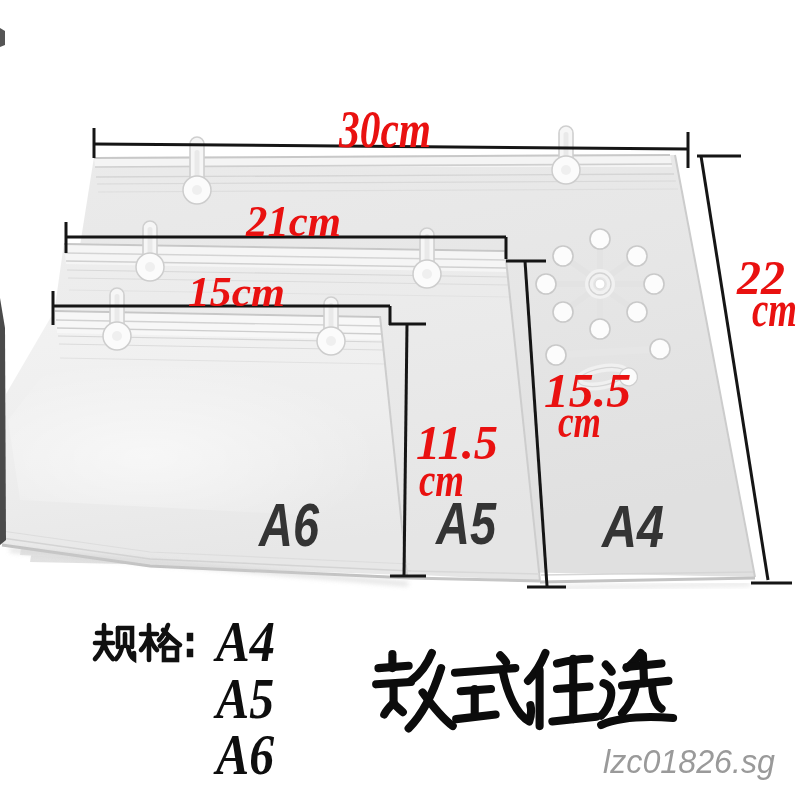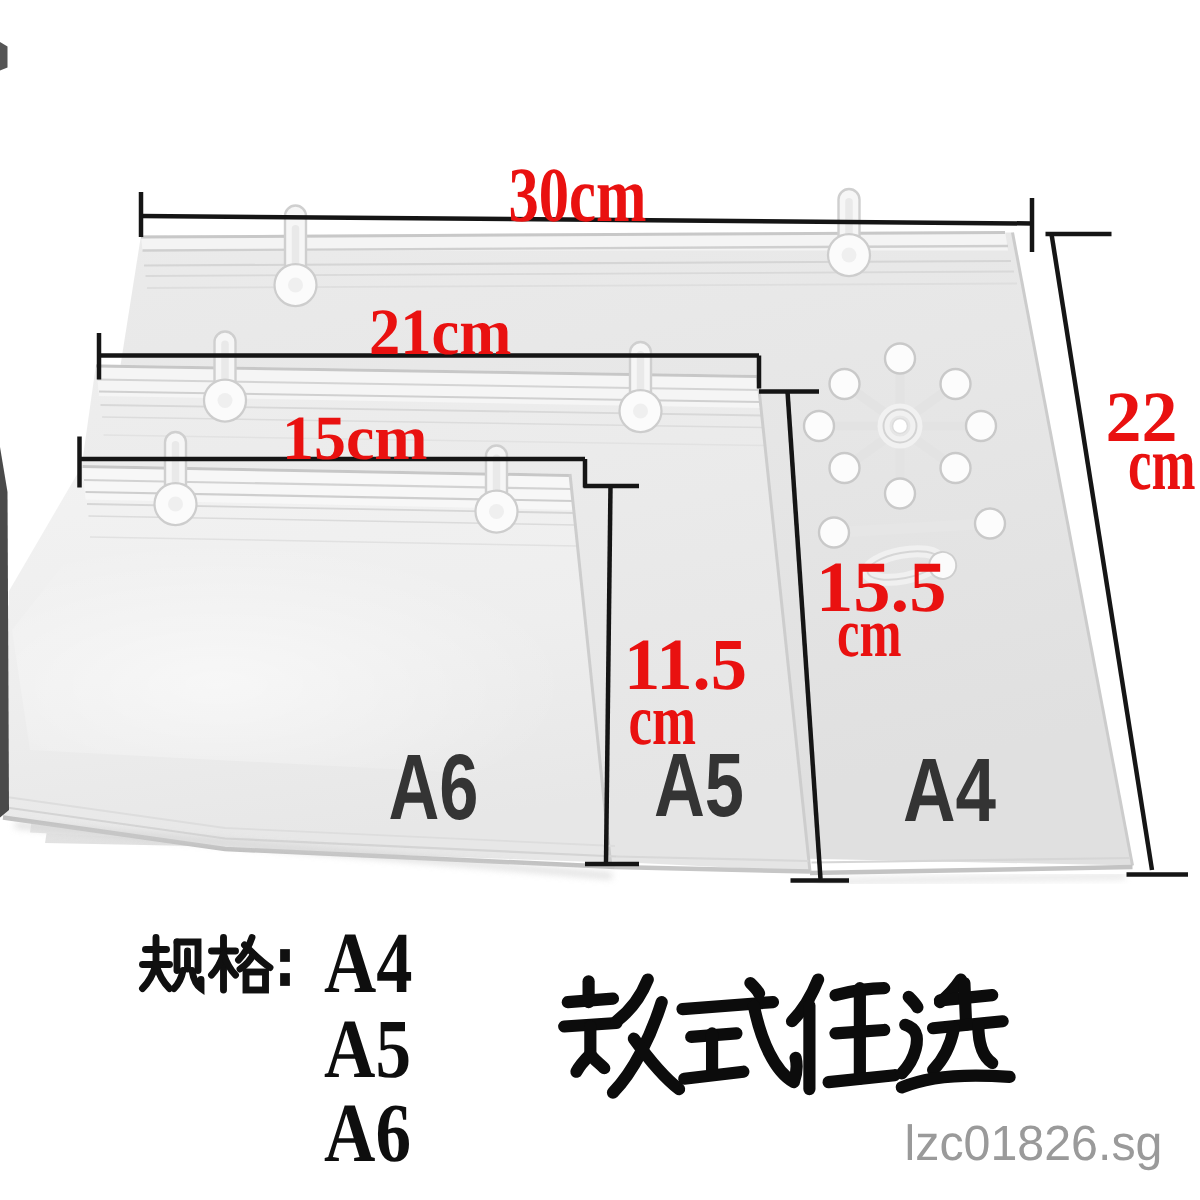--- a/index.html
+++ b/index.html
@@ -1,16 +1,16 @@
 <!DOCTYPE html>
 <html><head>
 <meta charset="utf-8">
 <style>
 html,body{margin:0;padding:0;background:#fff;}
-#stage{position:relative;width:800px;height:800px;background:#fff;overflow:hidden;}
+#stage{position:relative;width:800px;height:800px;background:#fff;overflow:hidden;font-style:italic;}
 svg{position:absolute;left:0;top:0;}
 .red{font-family:"Liberation Serif",serif;font-weight:bold;fill:#e91110;}
 .lbl{font-family:"Liberation Sans",sans-serif;font-weight:bold;fill:#343434;}
 .ser{font-family:"Liberation Serif",serif;font-weight:bold;fill:#0e0e0e;}
 </style>
 </head>
 <body>
 <div id="stage">
 <svg width="800" height="800" viewBox="0 0 800 800">
 <defs>

